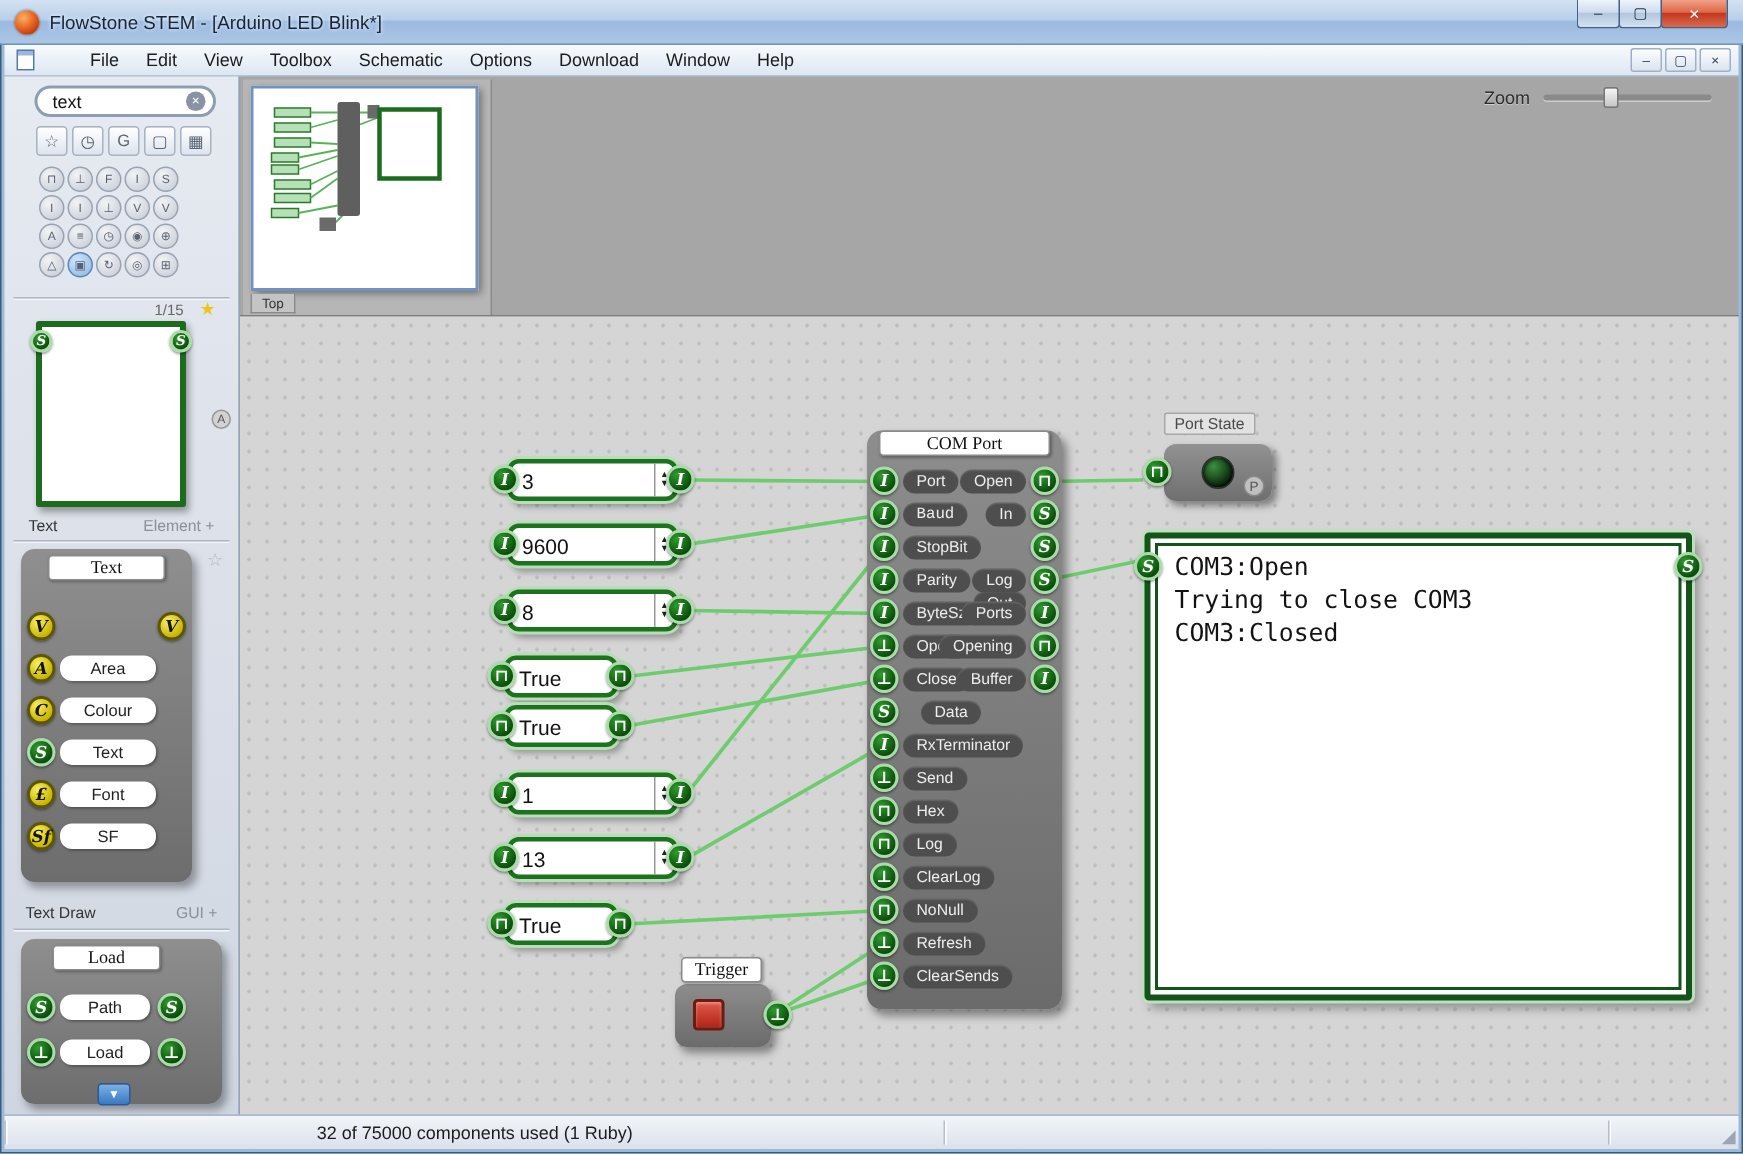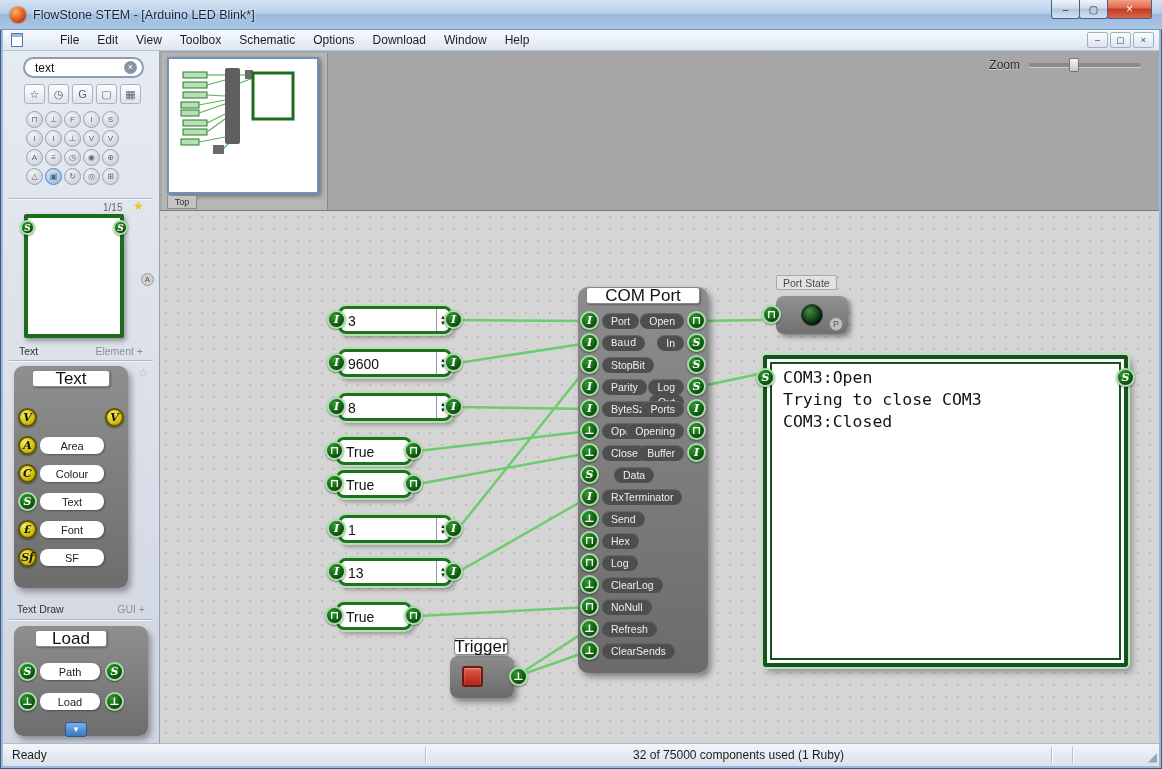--- a/index.html
+++ b/index.html
@@ -34,21 +34,21 @@
 .gicon.sel{background:radial-gradient(circle at 35% 30%,#cfe4fa,#8ab6e4);border-color:#5a86b8;}
 .tb-divider{position:absolute;left:6px;right:6px;height:1px;background:#aeb6c4;box-shadow:0 1px 0 #f4f6fa;}
 #page-indicator{position:absolute;left:100px;top:151px;font-size:10px;color:#666;}
 .star{position:absolute;font-size:12px;color:#b6b6b6;}
 .star.fav{color:#eec51e;}
 #preview-box{position:absolute;left:21px;top:163px;width:100px;height:124px;background:#fff;border:4px solid #1d6b1d;border-radius:2px;box-shadow:2px 3px 5px rgba(0,0,0,.35);}
 #a-badge{position:absolute;left:138px;top:222px;width:13px;height:13px;border-radius:50%;background:#d2d2d2;border:1px solid #979797;color:#555;font-size:8px;display:flex;align-items:center;justify-content:center;}
 .tb-footer-l{position:absolute;font-size:10.5px;color:#333;}
 .tb-footer-r{position:absolute;font-size:10.5px;color:#8a8f98;}
 .tcomp{position:absolute;background:linear-gradient(#8f8f8f,#6d6d6d);border-radius:9px;box-shadow:3px 4px 6px rgba(0,0,0,.35);}
-.mtitle{position:absolute;height:17px;background:#fff;border:1px solid #8a8a8a;border-radius:3px;font-size:17px;color:#111;display:flex;align-items:center;justify-content:center;box-shadow:1px 1px 2px rgba(0,0,0,.3);z-index:2;}
+.mtitle{position:absolute;height:17px;background:#fff;border:1px solid #8a8a8a;border-radius:3px;font-size:12px;color:#111;display:flex;align-items:center;justify-content:center;box-shadow:1px 1px 2px rgba(0,0,0,.3);z-index:2;font-family:Liberation Serif, serif;}
 .pill{position:absolute;height:17px;background:#fff;border-radius:8px;font-size:11px;color:#222;display:flex;align-items:center;justify-content:center;box-shadow:1px 1px 2px rgba(0,0,0,.35);}
 #tb-down{position:absolute;left:62px;bottom:6px;width:22px;height:15px;background:linear-gradient(#7ab0e8,#3a78c0);border:1px solid #2a5a90;border-radius:3px;color:#fff;font-size:8px;display:flex;align-items:center;justify-content:center;}
 
 
 .conn{position:absolute;width:19px;height:19px;border-radius:50%;background:radial-gradient(circle at 35% 30%,#2f9b2f,#0b4d0b 72%);border:2px solid #a9dca9;box-shadow:0 1px 2px rgba(0,0,0,.45);color:#fff;font:italic bold 11px "DejaVu Serif",serif;display:flex;align-items:center;justify-content:center;z-index:3;}
 .conn.yellow{background:radial-gradient(circle at 35% 30%,#f8ee62,#c6b200 75%);border:2px solid #5e5600;color:#141400;}
 .conn.sm{width:15px;height:15px;font-size:9px;}
 .conn.cl{left:-14px;top:50%;margin-top:-10px;}
 .conn.cr{right:-14px;top:50%;margin-top:-10px;}
 .conn.cl-top{left:-11px;top:9px;}
@@ -395,21 +395,20 @@
         <div class="conn" style="right: 2px; top: 112px;">I</div>
         <div class="gpill" style="right: 24px; top: 114px;">Ports</div>
         <div class="conn" style="right: 2px; top: 134px;">⊓</div>
         <div class="gpill" style="right: 24px; top: 136px;">Opening</div>
         <div class="conn" style="right: 2px; top: 156px;">I</div>
         <div class="gpill" style="right: 24px; top: 158px;">Buffer</div>
       </div>
     </div>
 
   <div id="statusbar">
-    <div id="sb-ready">Ready</div>
     <div class="sb-sep"></div>
     <div id="sb-components">32 of 75000 components used (1 Ruby)</div>
     <div class="sb-sep"></div>
     <div id="sb-rest">
       <div class="sb-sep" style="margin-right:75px"></div>
       <div id="grip">◢</div>
     </div>
   </div>
 
 </div>

